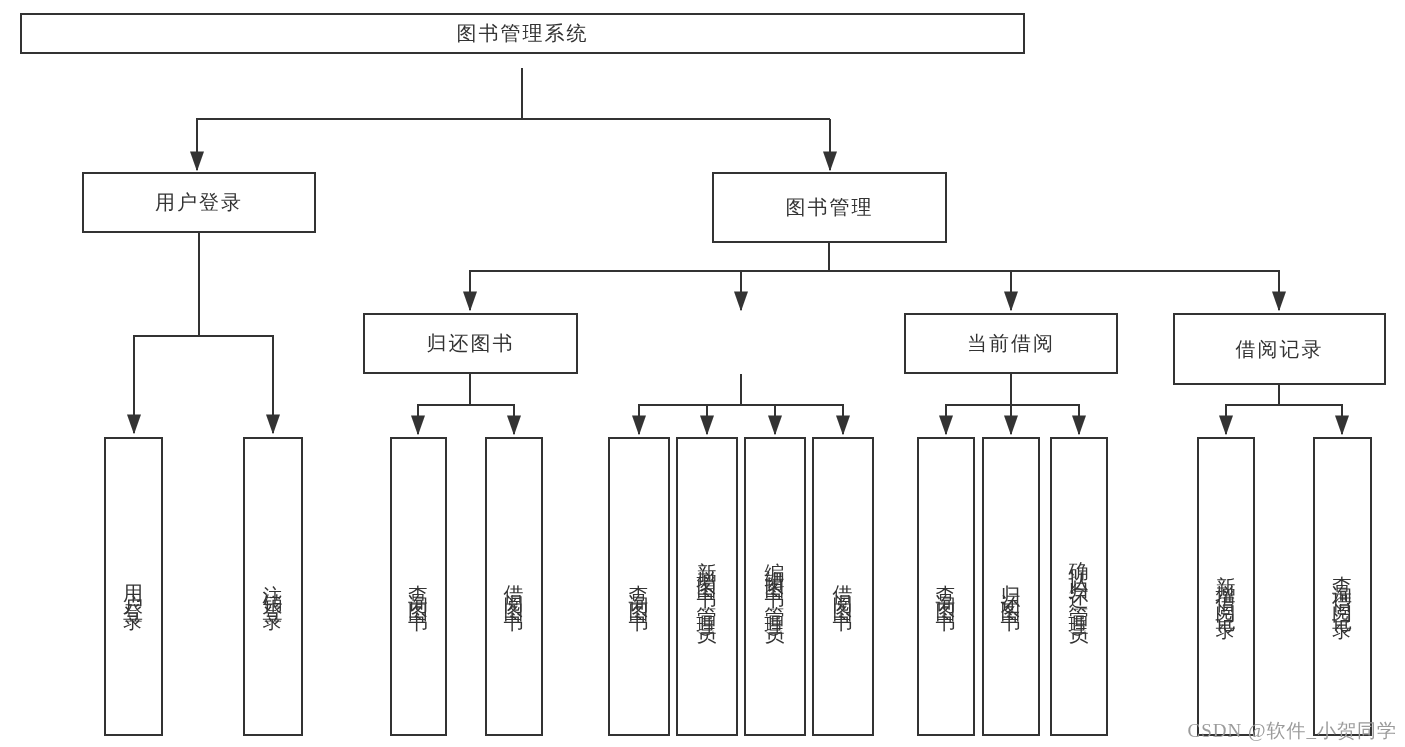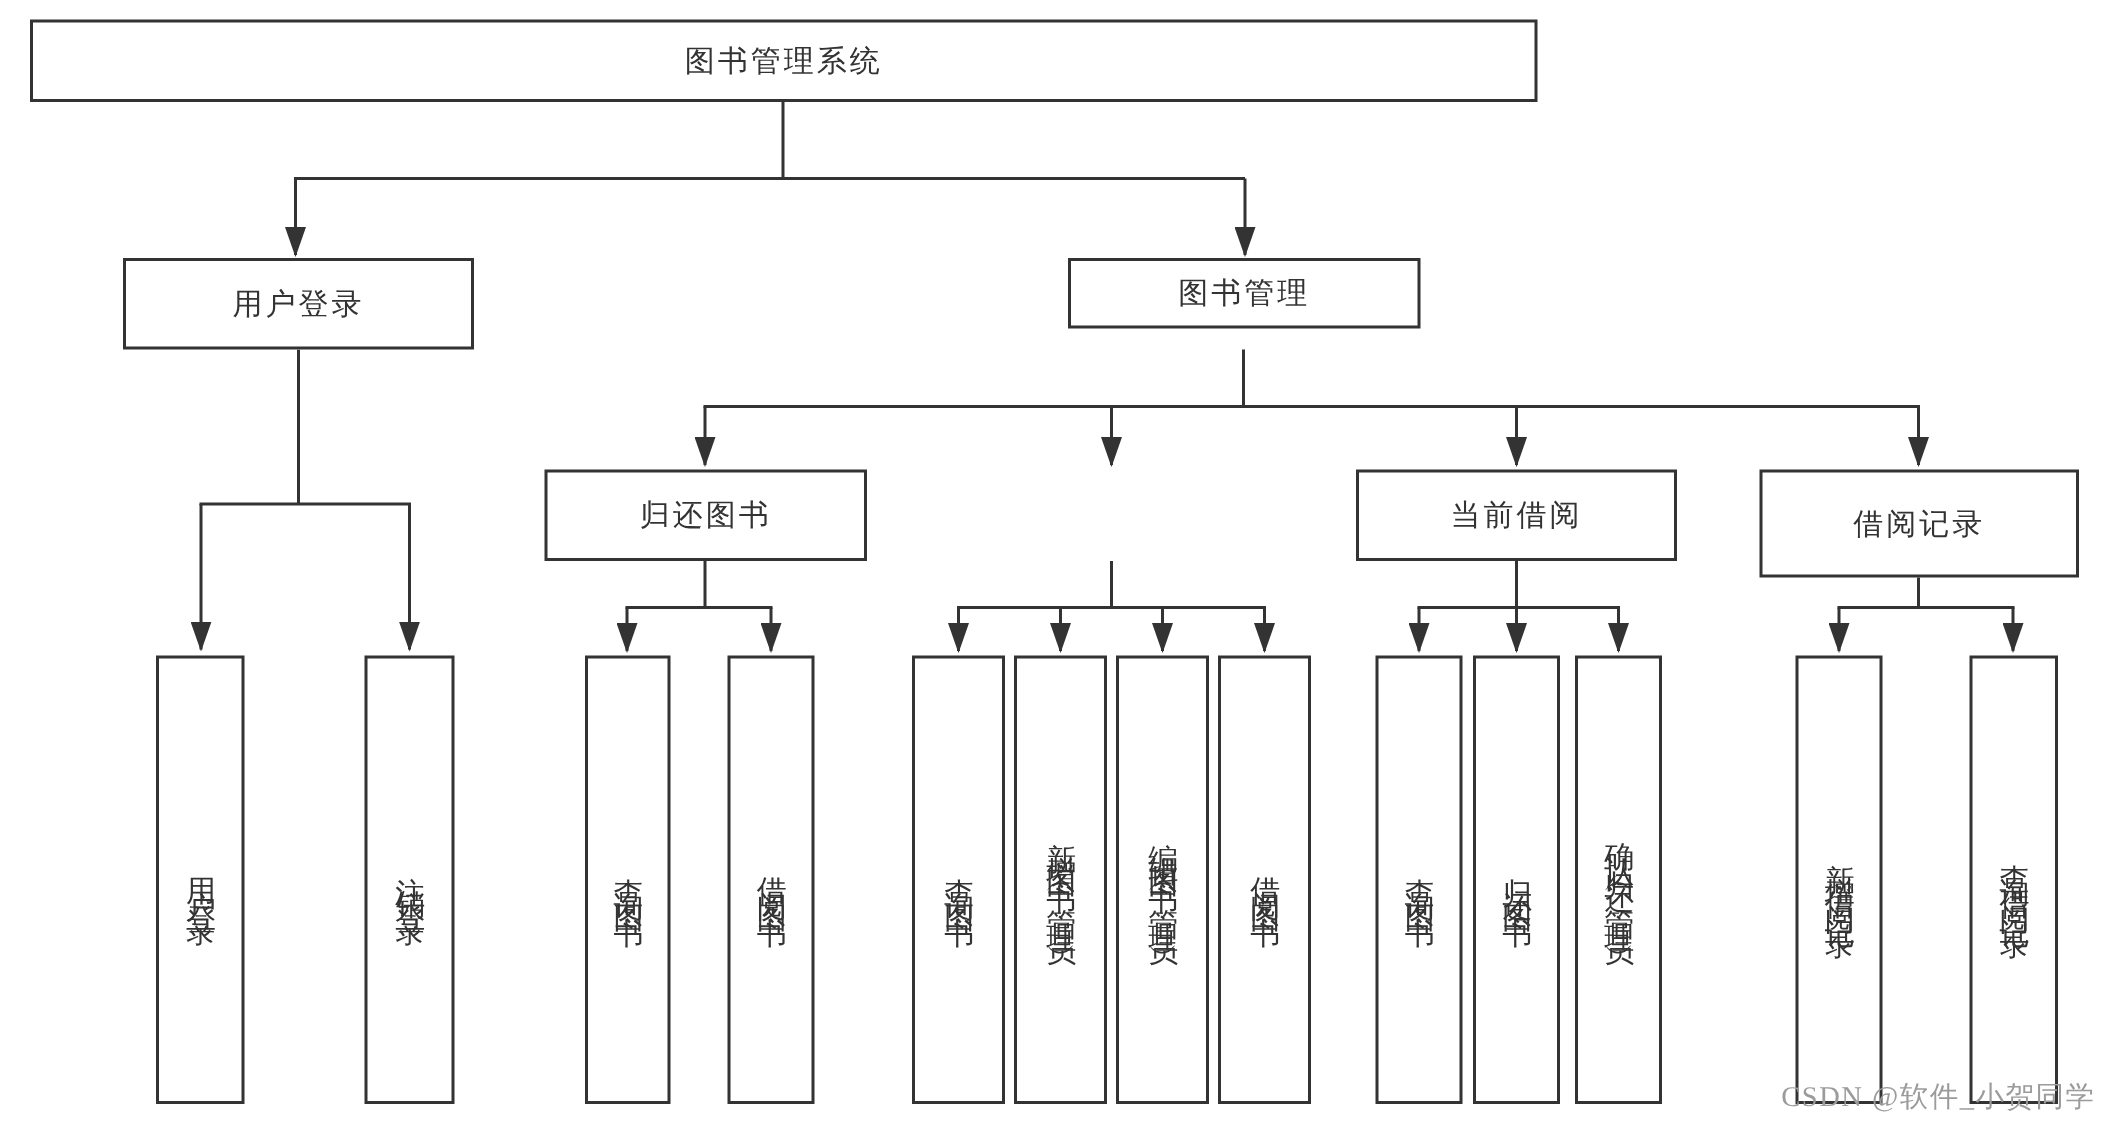--- a/index.html
+++ b/index.html
@@ -110,24 +110,24 @@
     <path class="ln" d="M946,405 V434" marker-end="url(#arw)"></path>
     <path class="ln" d="M1011,405 V434" marker-end="url(#arw)"></path>
     <path class="ln" d="M1079,405 V434" marker-end="url(#arw)"></path>
 
     <path class="ln" d="M1279,374 V405"></path>
     <path class="ln" d="M1225,405 H1343"></path>
     <path class="ln" d="M1226,405 V434" marker-end="url(#arw)"></path>
     <path class="ln" d="M1342,405 V434" marker-end="url(#arw)"></path>
   </svg>
 
-  <div class="node h-label" style="left:20px; top:13px; width:1005px; height:55px;">图书管理系统</div>
+  <div class="node h-label" style="left:20px; top:13px; width:1005px; height:41px;">图书管理系统</div>
 
   <div class="node h-label" style="left:82px; top:172px; width:234px; height:61px;">用户登录</div>
-  <div class="node h-label" style="left:712px; top:172px; width:235px; height:47px;">图书管理</div>
+  <div class="node h-label" style="left:712px; top:172px; width:235px; height:71px;">图书管理</div>
 
   <div class="node h-label" style="left:363px; top:313px; width:215px; height:61px;">归还图书</div>
   <div class="node h-label" style="left:904px; top:313px; width:214px; height:61px;">当前借阅</div>
   <div class="node h-label" style="left:1173px; top:313px; width:213px; height:72px;">借阅记录</div>
 
   <div class="node leaf" style="left:104px; top:437px; width:59px; height:299px;">用户登录</div>
   <div class="node leaf" style="left:243px; top:437px; width:60px; height:299px;">注销登录</div>
 
   <div class="node leaf" style="left:390px; top:437px; width:57px; height:299px;">查询图书</div>
   <div class="node leaf" style="left:485px; top:437px; width:58px; height:299px;">借阅图书</div>

